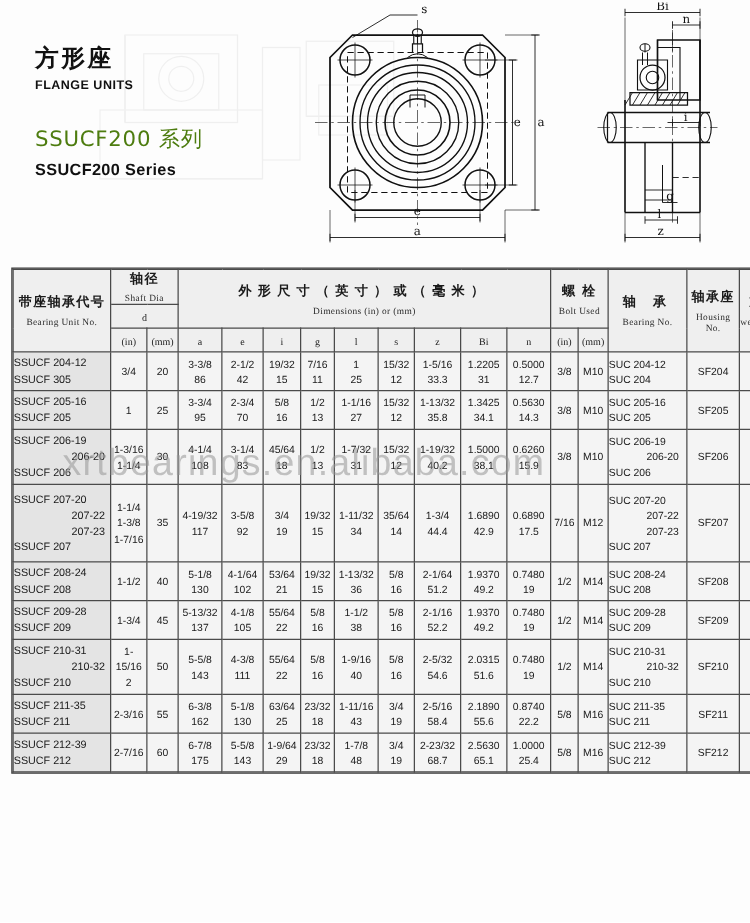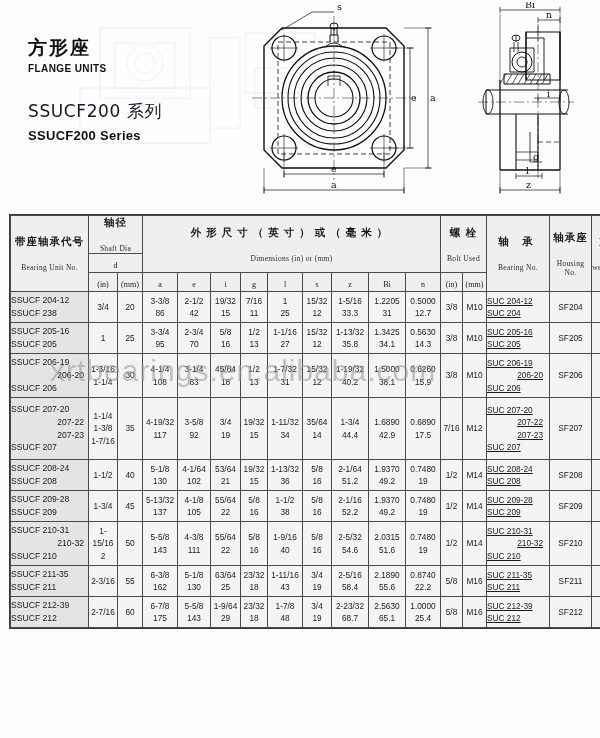--- a/index.html
+++ b/index.html
@@ -26,21 +26,21 @@
     font-size: 19px; font-weight: 700; color: #111;
     letter-spacing: 2px; line-height: 1.25;
     font-family: "DejaVu Sans", sans-serif;
   }
   .t-en {
     font-size: 10px; font-weight: 700; color: #111;
     letter-spacing: .4px; line-height: 1.5;
     margin-top: 1px;
   }
   .t-series {
-    font-size: 17px; color: #0f172a; letter-spacing: .6px;
+    font-size: 17px; color: #4d7c0f; letter-spacing: .6px;
     margin-top: 24px; font-family: "DejaVu Sans", sans-serif;
   }
   .t-series-en {
     font-size: 13px; font-weight: 700; color: #111;
     letter-spacing: .3px; margin-top: 5px;
   }
 
   
   .drawings {
     position: absolute;
@@ -89,21 +89,21 @@
   }
   .h-cn {
     font-size: 10.5px; font-weight: 700; color: #1a1a1a;
     font-family: "DejaVu Sans", sans-serif;
     letter-spacing: 1px;
     display: block;
   }
   .h-cn.wide { letter-spacing: 5px; }
   .h-en {
     font-size: 7.5px; color: #2a2a2a; display: block;
-    margin-top: 14px; letter-spacing: .3px;
+    margin-top: 4px; letter-spacing: .3px;
     font-family: "Liberation Serif", serif;
   }
   .h-sub {
     font-size: 8px; color: #1a1a1a;
     font-family: "Liberation Serif", serif;
   }
   .h-dim-block { padding: 7px 2px 9px; }
   .h-bunit { padding: 8px 3px 7px; }
 
   tbody td {
@@ -121,21 +121,20 @@
     line-height: 1.5;
   }
   td.unitno .r { display: block; text-align: right; padding-right: 4px; }
   td.unitno .l { display: block; text-align: left; }
 
   td.bearingno {
     text-align: left;
     padding: 3px 4px 3px 5px;
     font-size: 8.3px;
     line-height: 1.5;
-    text-decoration: underline;
   }
   td.bearingno .r { display: block; text-align: right; padding-right: 6px; }
   td.bearingno .l { display: block; text-align: left; }
 
   .v-in  { display: block; }
   .v-mm  { display: block; }
   .pair  { line-height: 1.5; }
   td.dia-mm { vertical-align: bottom; padding-bottom: 3px; }
   td.bolt-mm { vertical-align: bottom; padding-bottom: 3px; }
   td.bolt-in { vertical-align: top; padding-top: 3px; }
@@ -371,21 +370,21 @@
           <th><span class="h-sub">s</span></th>
           <th><span class="h-sub">z</span></th>
           <th><span class="h-sub">Bi</span></th>
           <th><span class="h-sub">n</span></th>
           <th><span class="h-sub">(in)</span></th>
           <th><span class="h-sub">(mm)</span></th>
         </tr>
       </thead>
       <tbody id="tbody">
           <tr style="height: 31px;">
-            <td class="unitno"><span class="l">SSUCF 204-12</span><span class="l">SSUCF 238</span></td>
+            <td class="unitno"><span class="l">SSUCF 204-12</span><span class="l">SSUCF 305</span></td>
             <td class="dia-in">
               <span class="v-in">3/4</span>
             </td>
             <td class="dia-mm">20</td>
             <td class="pair">
               <span class="v-in">3-3/8</span>
               <span class="v-mm">86</span>
             </td>
             <td class="pair">
               <span class="v-in">2-1/2</span>

